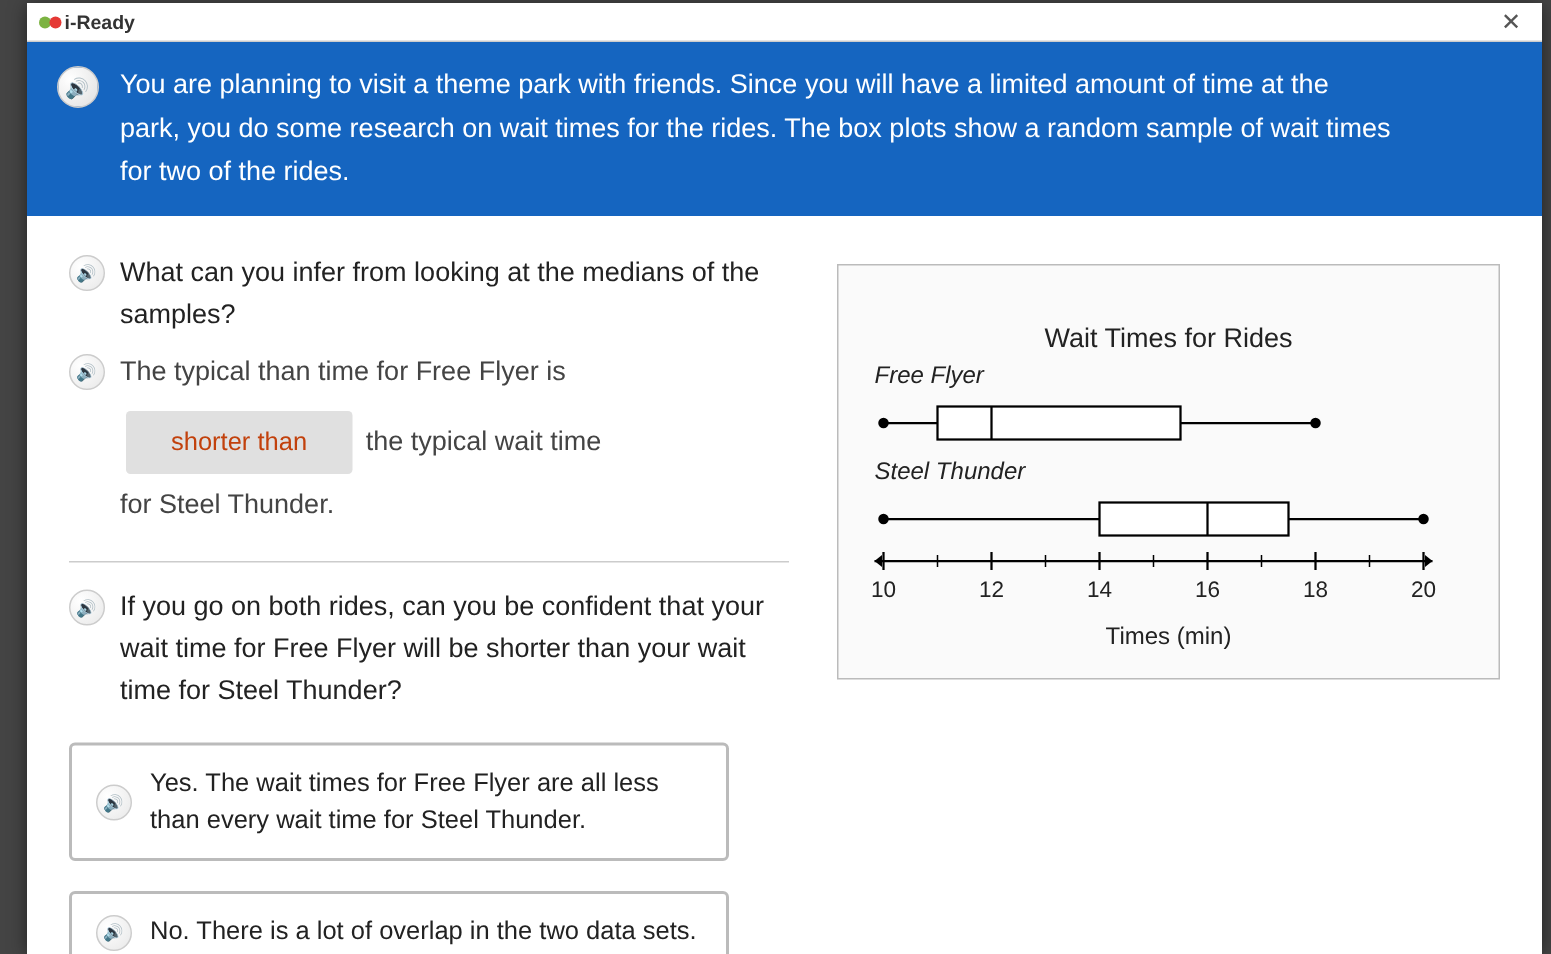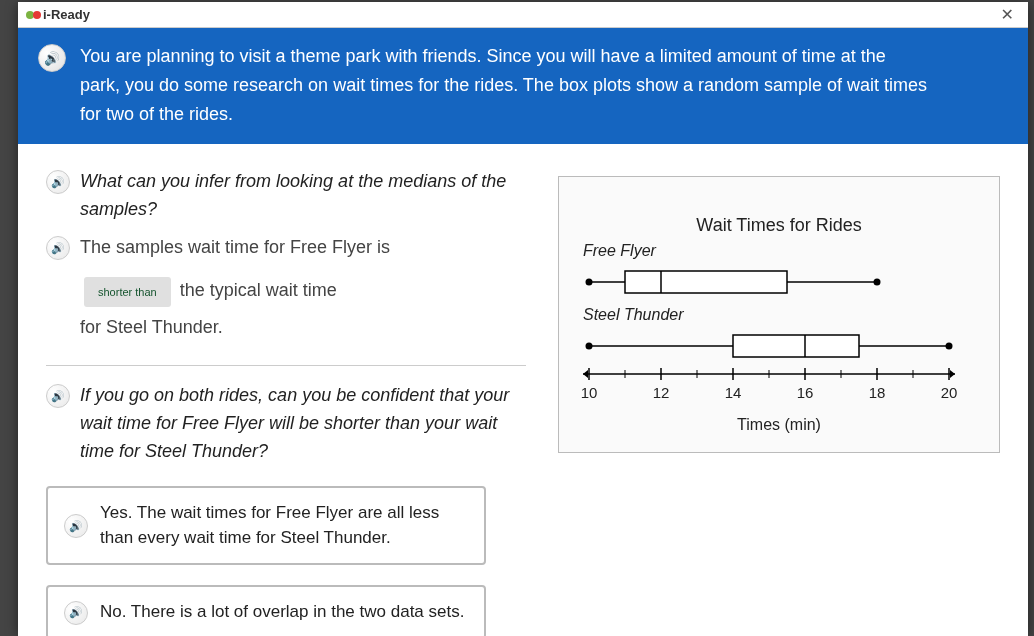--- a/index.html
+++ b/index.html
@@ -117,34 +117,33 @@
     color: #222;
   }
   .q-row {
     display: flex;
     align-items: flex-start;
     gap: 10px;
   }
   .q-text {
     font-size: 18px;
     line-height: 1.55;
-    font-style: italic;
   }
   .answer-text {
     font-size: 18px;
     line-height: 1.55;
     color: #444;
   }
   .fill-blank {
     display: inline-block;
     background: #e0e0e0;
-    padding: 4px 14px;
+    padding: 4px 30px;
     border-radius: 3px;
-    font-size: 11px;
-    color: #14532d;
+    font-size: 17px;
+    color: #c2410c;
     margin: 2px 4px;
   }
   .divider {
     border: none;
     border-top: 1px solid #ccc;
     margin: 10px 0 6px 0;
   }
   .choice-card {
     display: flex;
     align-items: center;
@@ -218,21 +217,21 @@
 
     <div class="left-col">
 
       <div class="q-row">
         <span class="speaker-inline">🔊</span>
         <div class="q-text">What can you infer from looking at the medians of the samples?</div>
       </div>
 
       <div class="q-row">
         <span class="speaker-inline">🔊</span>
-        <div class="answer-text">The samples wait time for Free Flyer is</div>
+        <div class="answer-text">The typical than time for Free Flyer is</div>
       </div>
 
       <div class="sentence-block">
         <span class="fill-blank">shorter than</span>
         <span>the typical wait time</span><br>
         <span>for Steel Thunder.</span>
       </div>
 
       <hr class="divider">
 

